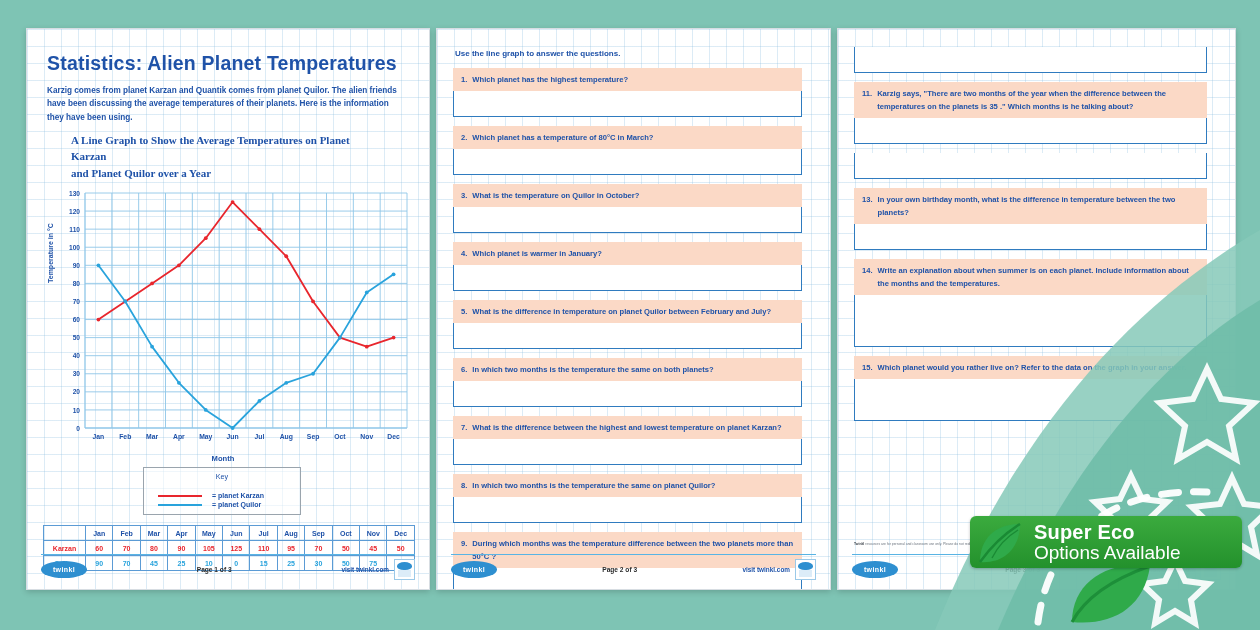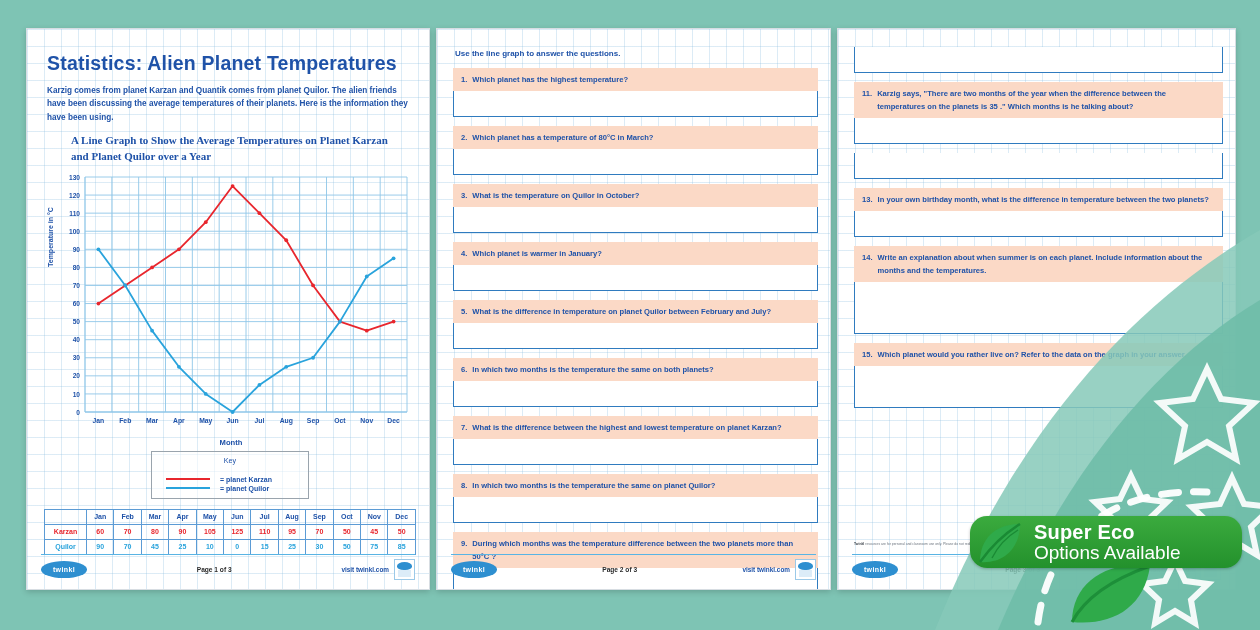--- a/index.html
+++ b/index.html
@@ -11,21 +11,21 @@
 
   
   .eco-swoosh {
     position: absolute; right: 0; bottom: 0; width: 540px; height: 400px;
     overflow: hidden; pointer-events: none; z-index: 5;
   }
   .eco-swoosh svg { display: block; }
 
   .eco-badge {
     position: absolute; right: 18px; bottom: 62px;
-    width: 272px; height: 52px; border-radius: 17px;
+    width: 272px; height: 52px; border-radius: 6px;
     background: linear-gradient(180deg,#3bab3e 0%,#23912c 100%);
     display: flex; align-items: center; z-index: 9;
     box-shadow: 0 1px 3px rgba(0,0,0,.25);
   }
   .eco-badge .leaf { width: 62px; height: 52px; position: relative; flex: none; }
   .eco-badge .txt { color: #fff; line-height: 1.04; padding-left: 2px; }
   .eco-badge .txt .l1 { font-size: 20px; font-weight: bold; letter-spacing:.2px;}
   .eco-badge .txt .l2 { font-size: 19px; font-weight: normal; }
 
   
@@ -40,21 +40,21 @@
       linear-gradient(to bottom, rgba(140,190,225,.30) 1px, transparent 1px);
     background-size: 17px 17px;
     border: 1px solid #d7dde2;
     box-shadow: 0 2px 6px rgba(0,0,0,.18);
     overflow: hidden;
   }
   .page.p1 { width: 404px; }
   .page.p2 { width: 395px; }
   .page.p3 { width: 399px; }
 
-  .page-inner { position: absolute; inset: 0; padding: 14px 12px 0 16px; }
+  .page-inner { position: absolute; inset: 0; padding: 14px 28px 0 16px; }
 
   
   .title {
     color: #1f52a8; font-size: 19.5px; font-weight: bold;
     letter-spacing: .2px; margin: 9px 0 9px 4px;
   }
   .intro {
     color: #1f52a8; font-size: 8.2px; font-weight: bold;
     line-height: 1.62; margin: 0 2px 8px 4px;
   }

